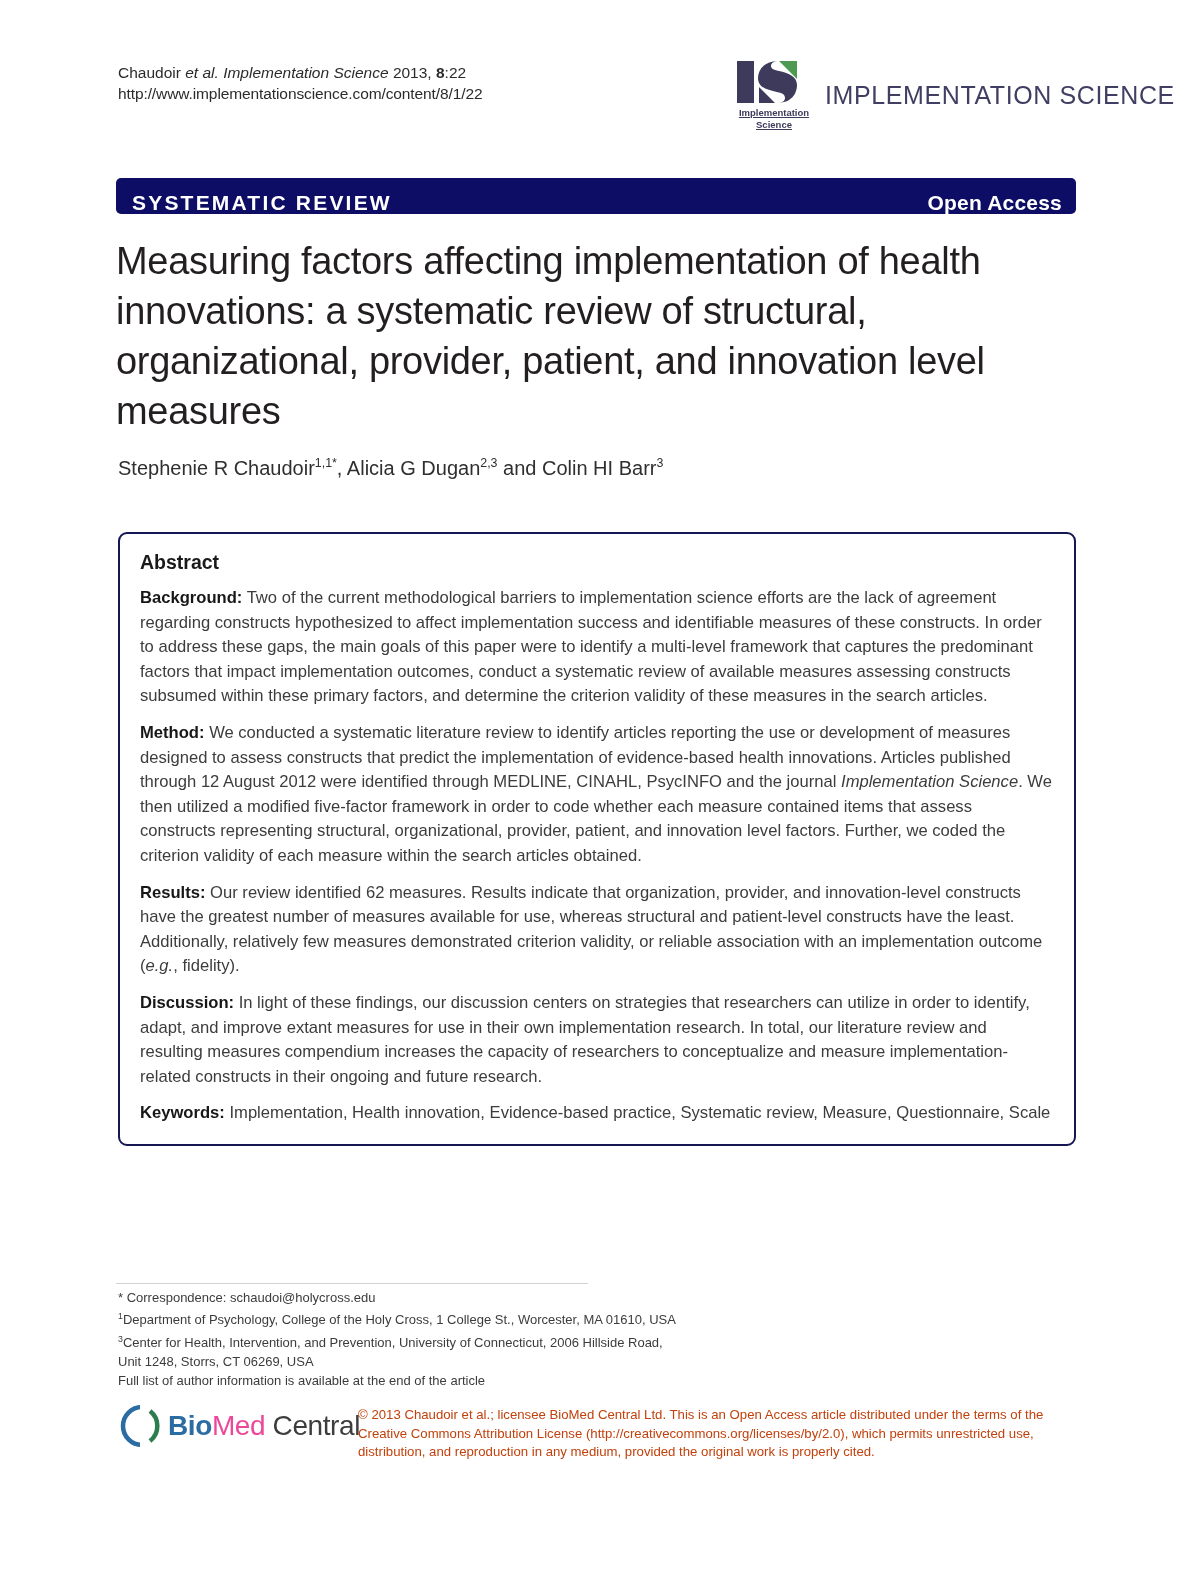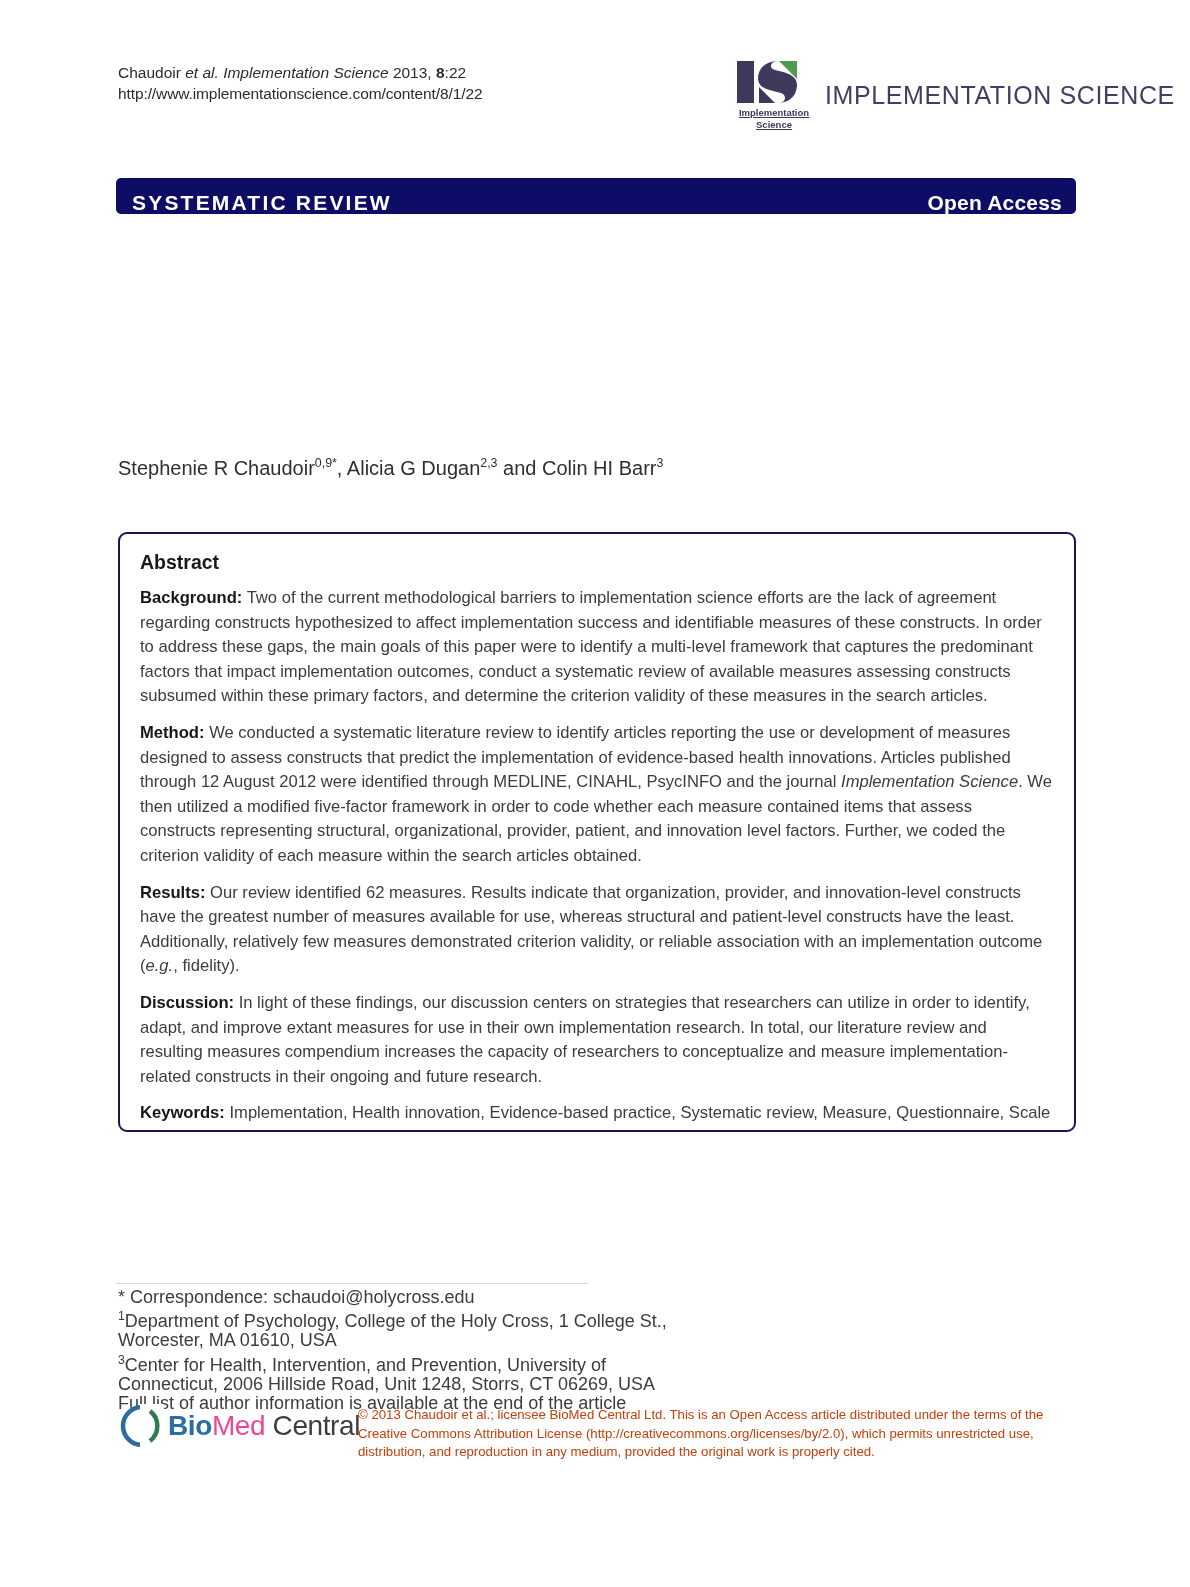--- a/index.html
+++ b/index.html
@@ -124,21 +124,21 @@
 
   
   .abstract-box {
     position: absolute;
     left: 110px;
     top: 532px;
     width: 958px;
     box-sizing: border-box;
     border: 2px solid #161652;
     border-radius: 9px;
-    padding: 17px 22px 4px 20px;
+    padding: 17px 22px 18px 20px;
   }
   .abstract-heading {
     font-size: 19.5px;
     font-weight: bold;
     color: #1a1a1a;
     margin: 0 0 12px 0;
   }
   .abstract-para {
     font-size: 16.6px;
     line-height: 24.6px;
@@ -157,21 +157,21 @@
     top: 1283px;
     width: 472px;
     height: 1px;
     background: #d2d2d2;
   }
   .correspondence {
     position: absolute;
     left: 110px;
     top: 1288px;
     width: 560px;
-    font-size: 18px;
+    font-size: 13px;
     line-height: 19.2px;
     color: #3c3c3c;
   }
   .correspondence sup { font-size: 0.68em; vertical-align: super; }
   .correspondence div { white-space: normal; }
 
   
   .bmc-logo {
     position: absolute;
     left: 112px;
@@ -224,22 +224,23 @@
       </div>
     </div>
     <div class="journal-name">IMPLEMENTATION SCIENCE</div>
   </div>
 
   <div class="banner">
     <span class="label">SYSTEMATIC REVIEW</span>
     <span class="access">Open Access</span>
   </div>
 
-
-  <div class="authors">Stephenie R Chaudoir<sup>0,9*</sup>, Alicia G Dugan<sup>2,3</sup> and Colin HI Barr<sup>3</sup></div>
+  <h1 class="title">Measuring factors affecting implementation of health innovations: a systematic review of structural, organizational, provider, patient, and innovation level measures</h1>
+
+  <div class="authors">Stephenie R Chaudoir<sup>1,1*</sup>, Alicia G Dugan<sup>2,3</sup> and Colin HI Barr<sup>3</sup></div>
 
   <div class="abstract-box">
     <div class="abstract-heading">Abstract</div>
     <div>
         <p class="abstract-para"><b>Background:</b> Two of the current methodological barriers to implementation science efforts are the lack of agreement regarding constructs hypothesized to affect implementation success and identifiable measures of these constructs. In order to address these gaps, the main goals of this paper were to identify a multi-level framework that captures the predominant factors that impact implementation outcomes, conduct a systematic review of available measures assessing constructs subsumed within these primary factors, and determine the criterion validity of these measures in the search articles.</p>
         <p class="abstract-para"><b>Method:</b> We conducted a systematic literature review to identify articles reporting the use or development of measures designed to assess constructs that predict the implementation of evidence-based health innovations. Articles published through 12 August 2012 were identified through MEDLINE, CINAHL, PsycINFO and the journal <i>Implementation Science</i>. We then utilized a modified five-factor framework in order to code whether each measure contained items that assess constructs representing structural, organizational, provider, patient, and innovation level factors. Further, we coded the criterion validity of each measure within the search articles obtained.</p>
         <p class="abstract-para"><b>Results:</b> Our review identified 62 measures. Results indicate that organization, provider, and innovation-level constructs have the greatest number of measures available for use, whereas structural and patient-level constructs have the least. Additionally, relatively few measures demonstrated criterion validity, or reliable association with an implementation outcome (<i>e.g.</i>, fidelity).</p>
         <p class="abstract-para"><b>Discussion:</b> In light of these findings, our discussion centers on strategies that researchers can utilize in order to identify, adapt, and improve extant measures for use in their own implementation research. In total, our literature review and resulting measures compendium increases the capacity of researchers to conceptualize and measure implementation-related constructs in their ongoing and future research.</p>
         <p class="abstract-para"><b>Keywords:</b> Implementation, Health innovation, Evidence-based practice, Systematic review, Measure, Questionnaire, Scale</p>
       </div>

